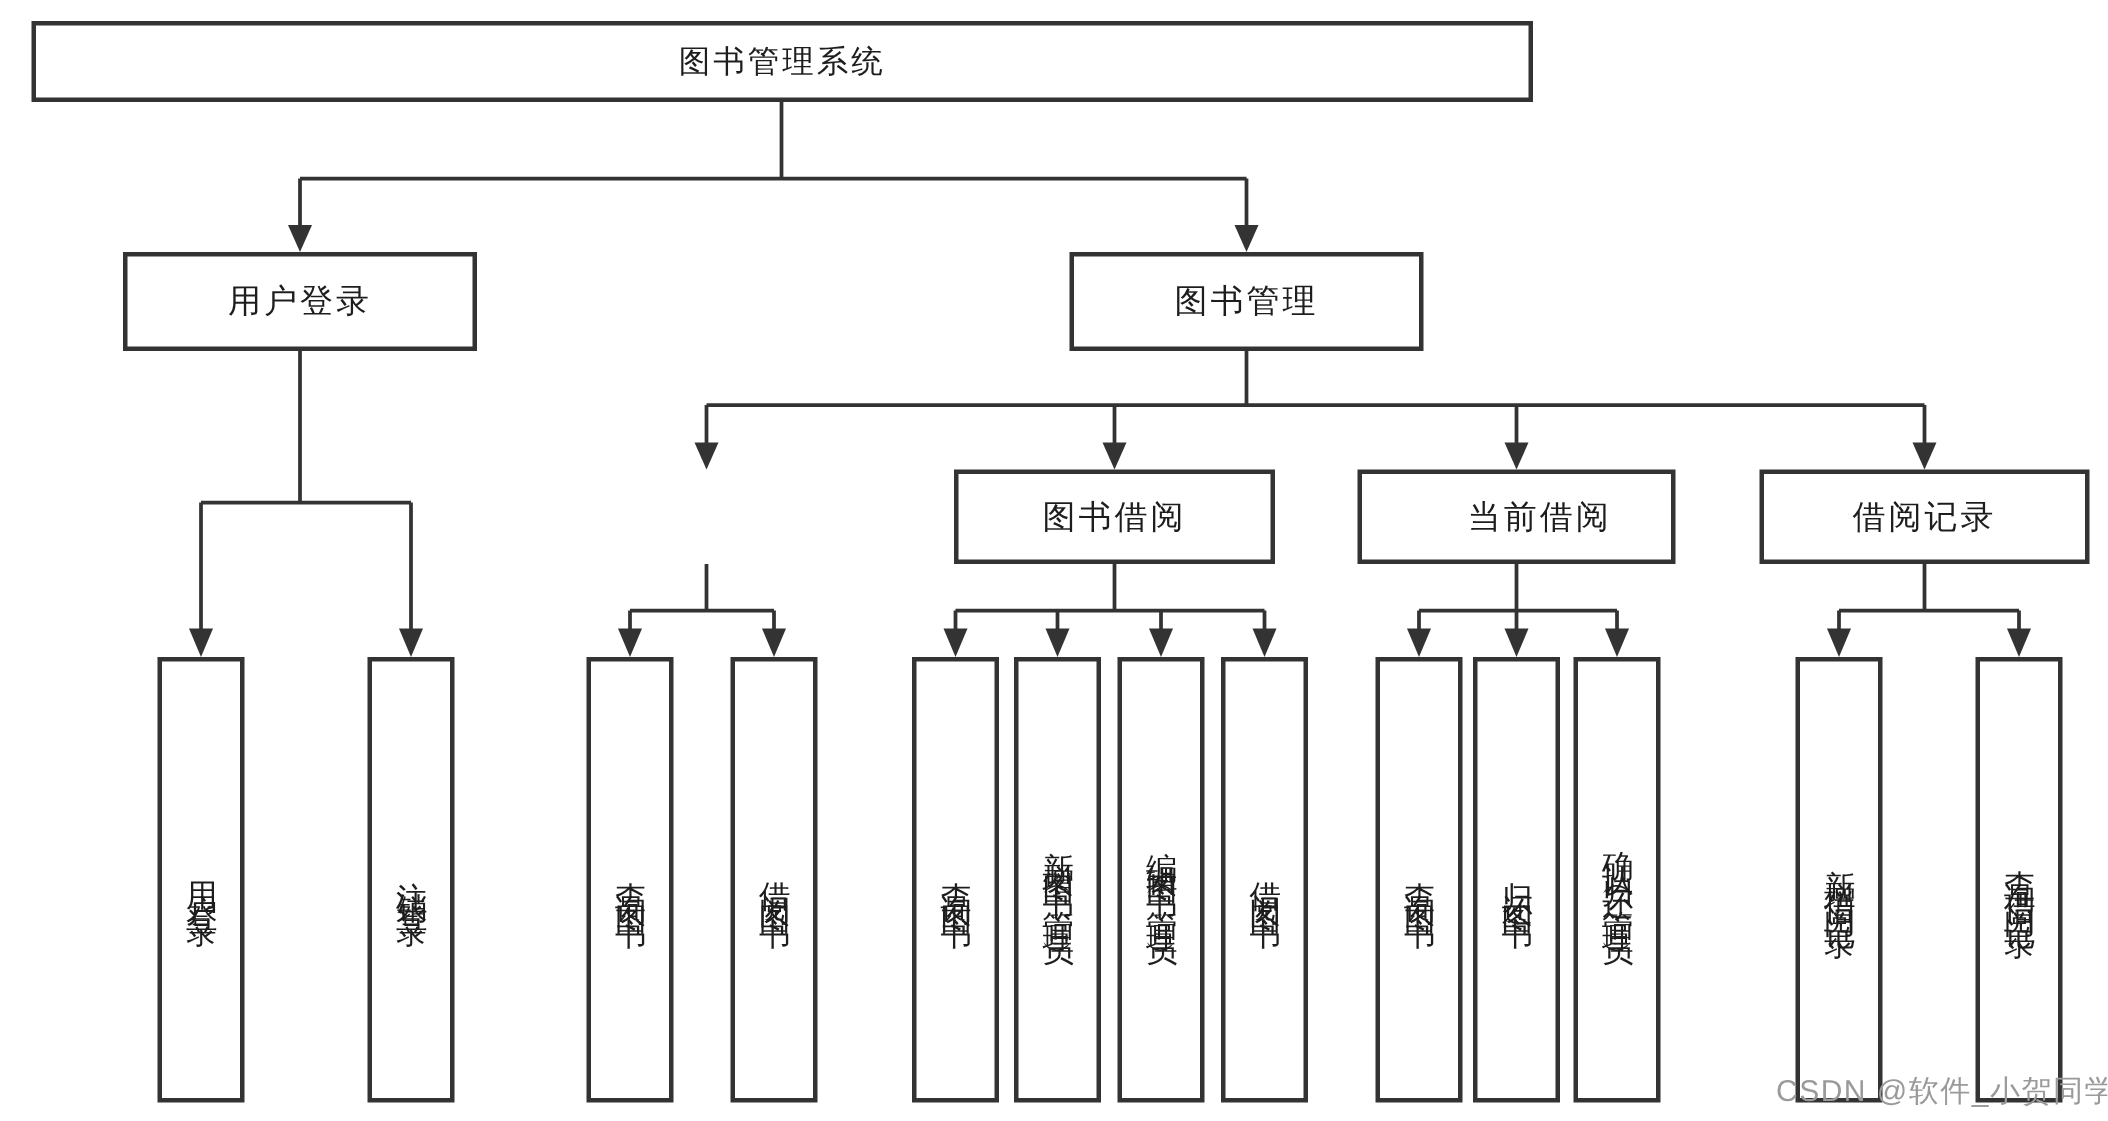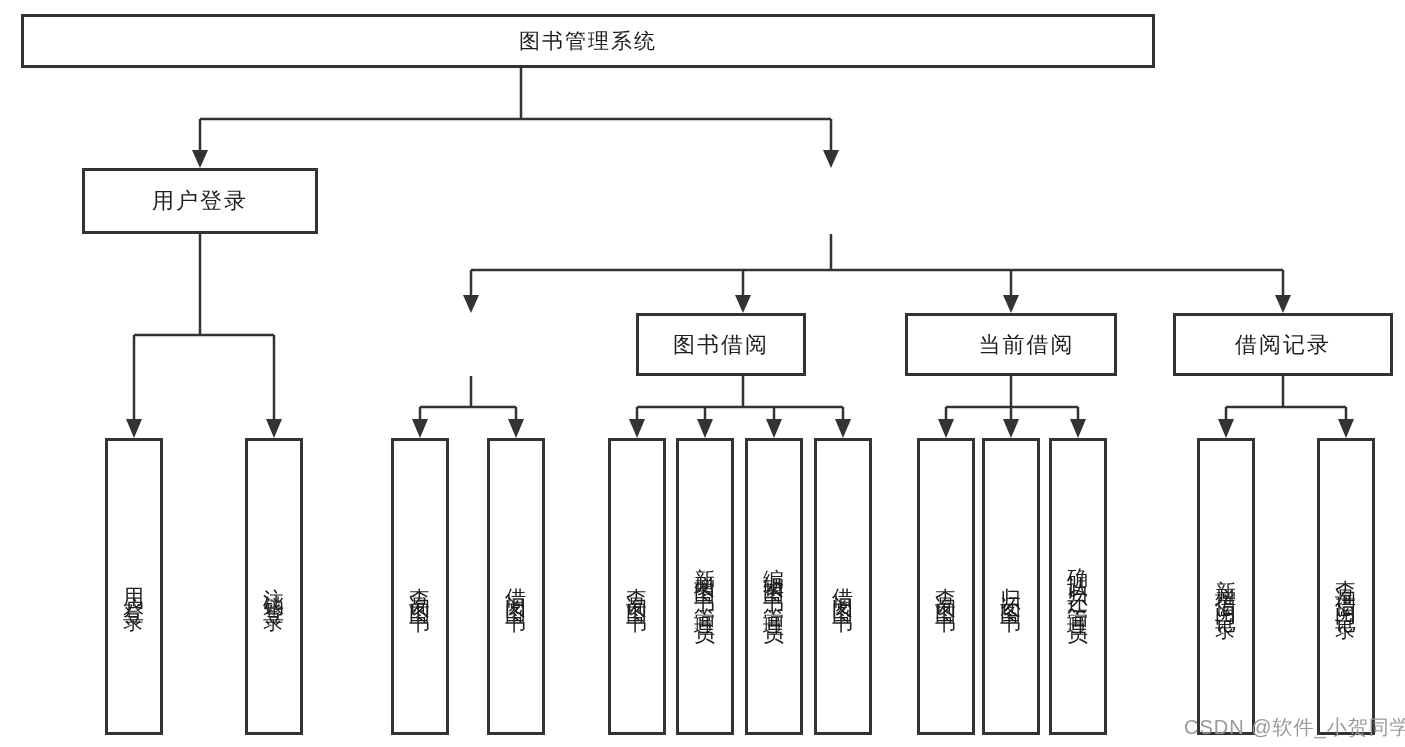--- a/index.html
+++ b/index.html
@@ -97,29 +97,32 @@
       <polygon points="766,419 782,419 774,438"></polygon>
       <polygon points="835,419 851,419 843,438"></polygon>
       <polygon points="938,419 954,419 946,438"></polygon>
       <polygon points="1003,419 1019,419 1011,438"></polygon>
       <polygon points="1070,419 1086,419 1078,438"></polygon>
       <polygon points="1218,419 1234,419 1226,438"></polygon>
       <polygon points="1338,419 1354,419 1346,438"></polygon>
     </g>
   </svg>
 
-  <div class="node hnode root" style="left:21px; top:14px; width:1134px; height:54px;">
+  <div class="node hnode root" style="left:21px; top:14px; width:1001px; height:54px;">
     <span>图书管理系统</span>
   </div>
 
   <div class="node hnode" style="left:82px; top:168px; width:236px; height:66px;">
     <span>用户登录</span>
   </div>
+  <div class="node hnode" style="left:713px; top:168px; width:236px; height:66px;">
+    <span>图书管理</span>
+  </div>
 
-  <div class="node hnode" style="left:636px; top:313px; width:170px; height:63px;">
+  <div class="node hnode" style="left:636px; top:313px; width:214px; height:63px;">
     <span>图书借阅</span>
   </div>
   <div class="node hnode" style="left:905px; top:313px; width:212px; height:63px;padding-left:31px;">
     <span>当前借阅</span>
   </div>
   <div class="node hnode" style="left:1173px; top:313px; width:220px; height:63px;">
     <span>借阅记录</span>
   </div>
 
   <div class="node vnode" style="left:105px; top:438px; width:58px; height:297px;">

